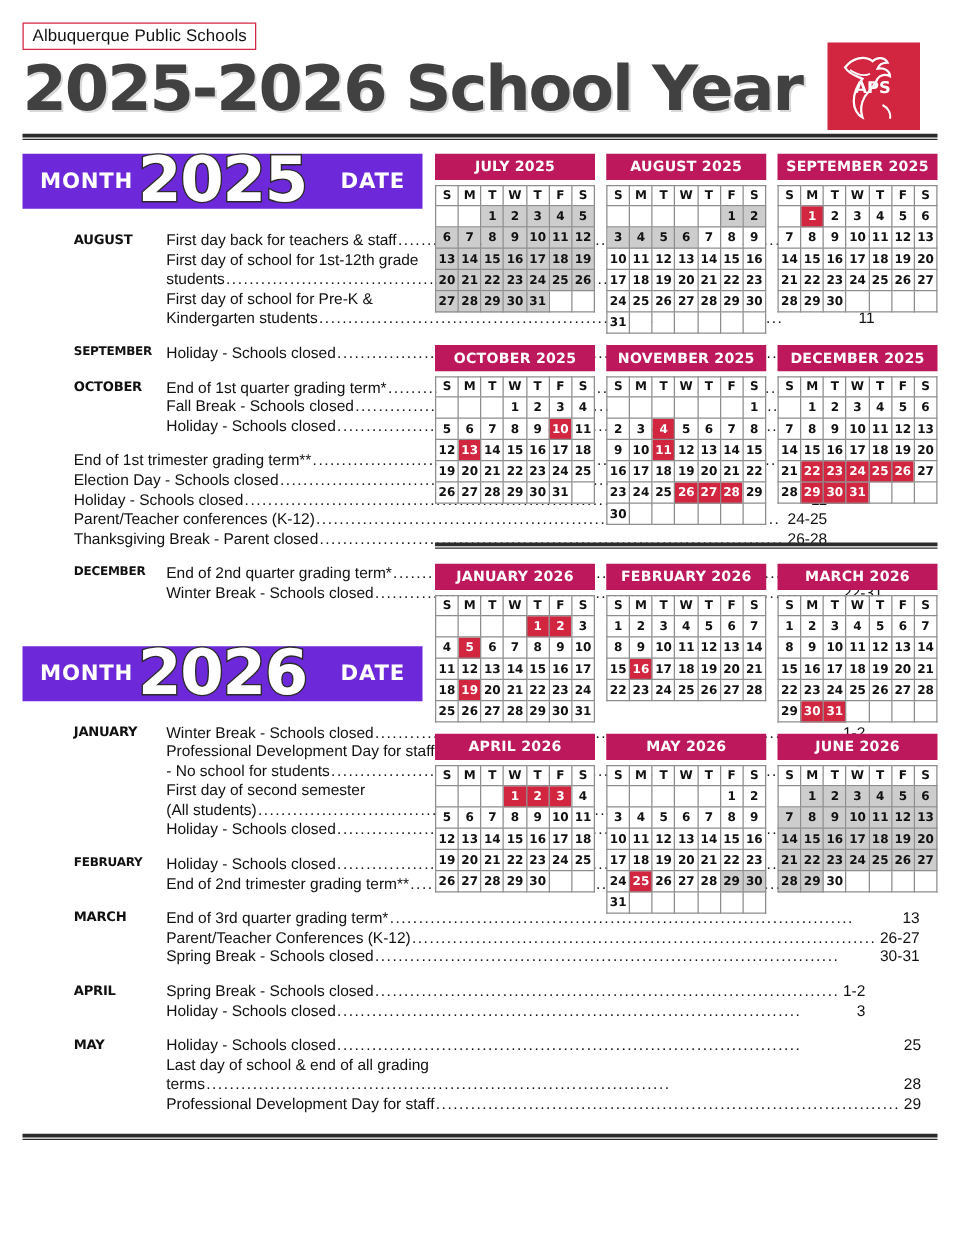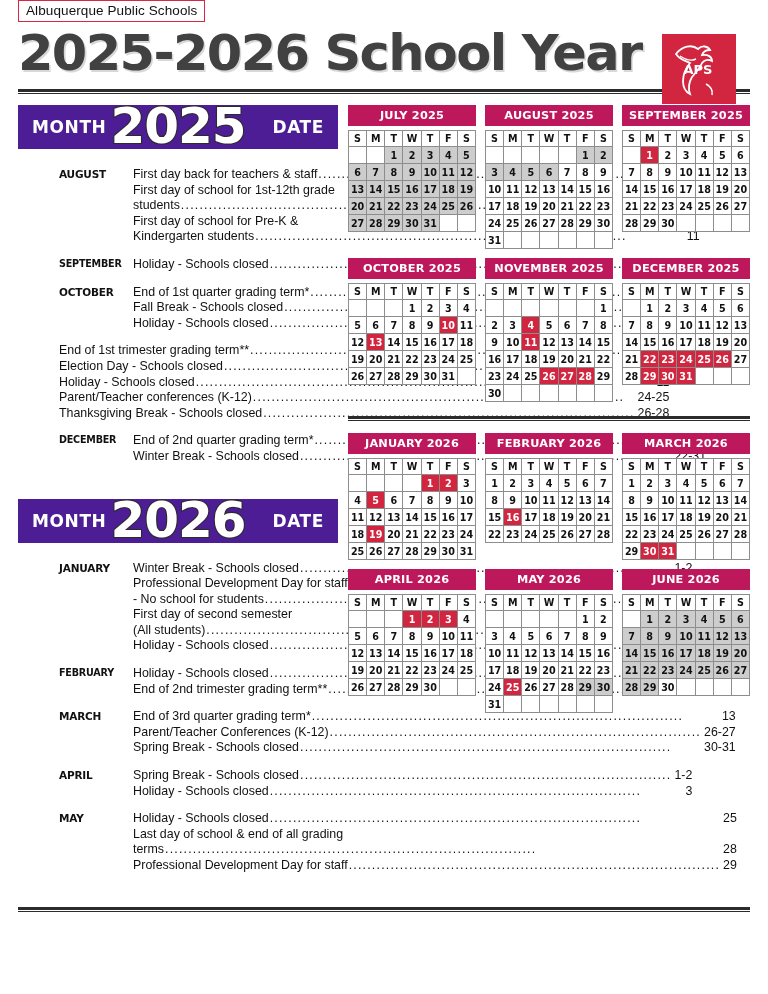--- a/index.html
+++ b/index.html
@@ -10,21 +10,21 @@
     color: #1a1a1a;
     overflow: hidden;
   }
   #page {
     position: relative;
     width: 768px; height: 994px;
     padding: 0 18px;
   }
 
   
-  .hdr { position: relative; }
+  .hdr { position: relative; padding-top: 18px; }
   .district-box {
     display: inline-block;
     border: 1.5px solid #d82646;
     padding: 2px 7px 3px 7px;
     font-size: 13.5px;
     letter-spacing: .1px;
     color: #111;
     font-family: "Liberation Sans", sans-serif;
   }
   .bigtitle {
@@ -53,21 +53,21 @@
   }
 
   
   .body-cols { display: flex; gap: 0px; margin-top: 11px; }
   .col-left  { width: 320px; flex: 0 0 320px; }
   .col-right { flex: 1 1 auto; padding-left: 10px; }
 
   
   .yearband {
     position: relative;
-    background: #4c1d95;
+    background: #6d28d9;
     height: 44px;
     display: flex; align-items: center; justify-content: space-between;
     padding: 0 14px;
     overflow: visible;
   }
   .yearband .lbl {
     color: #fff; font-weight: 700; font-size: 17px; letter-spacing: .6px;
     font-family: "DejaVu Sans", sans-serif;
     position: relative; z-index: 3;
   }
@@ -298,21 +298,21 @@
                 <span class="etxt">Holiday - Schools closed</span>
                 <span class="dots">................................................................................</span>
                 <span class="edate">11</span>
               </div>
               <div class="erow">
                 <span class="etxt">Parent/Teacher conferences (K-12)</span>
                 <span class="dots">................................................................................</span>
                 <span class="edate">24-25</span>
               </div>
               <div class="erow">
-                <span class="etxt">Thanksgiving Break - Schools closed</span>
+                <span class="etxt">Thanksgiving Break - Parent closed</span>
                 <span class="dots">................................................................................</span>
                 <span class="edate">26-28</span>
               </div>
             </div>
           </div>
           <div class="month-block">
             <div class="mname wide">DECEMBER</div>
             <div class="mrows">
               <div class="erow">
                 <span class="etxt">End of 2nd quarter grading term*</span>

